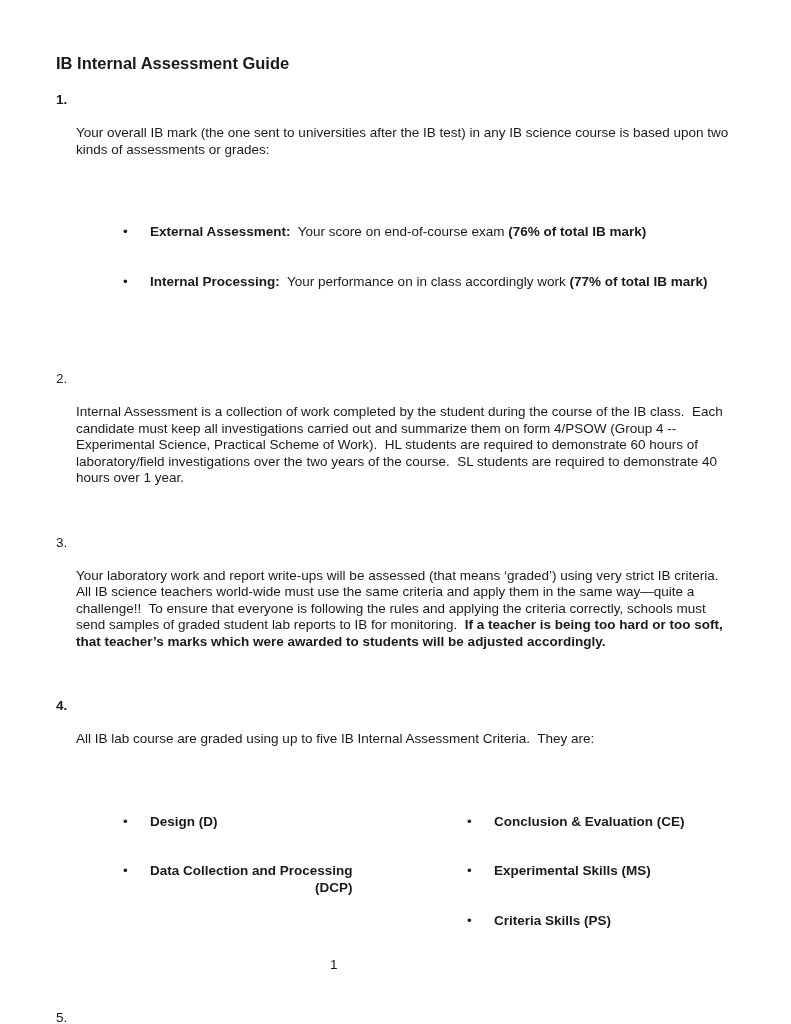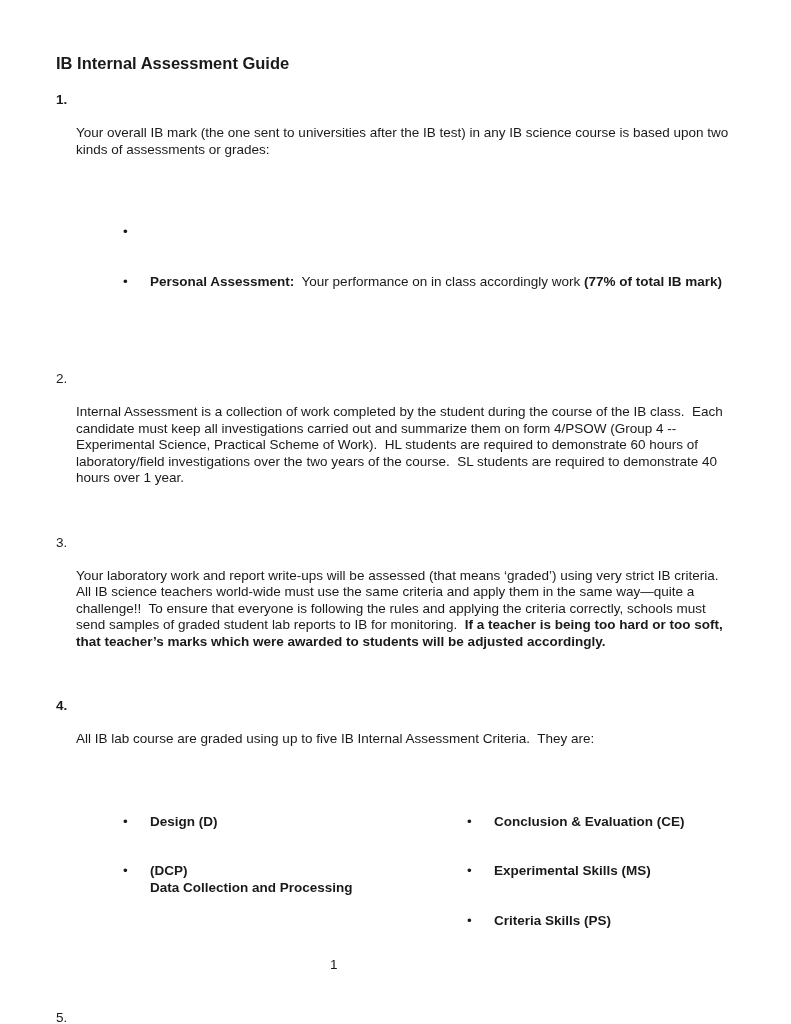--- a/index.html
+++ b/index.html
@@ -24,42 +24,43 @@
     .body { flex: 1; min-width: 0; white-space: pre-wrap; }
     .para { margin: 0; }
     .b { font-weight: bold; }
     .brow { display: flex; }
     .brow .dot { flex: none; }
     .deep { margin-left: 47px; }
     .deep .dot { width: 27px; }
     .cols { display: flex; }
     .col-left { width: 344px; flex: none; }
     .col-right { flex: 1; min-width: 0; }
-    .line { display: block; }
+    .line { display: block; text-align: right; }
     .pagenum { position: absolute; left: 330px; top: 957px; font-size: 13.5px; }
   </style>
 </head>
 <body>
 
 <div class="page">
   <div class="content">
 
     <h1 class="title">IB Internal Assessment Guide</h1>
 
     <div class="item">
       <div class="num nb">1.</div>
       <div class="body">
         <p class="para"><span>Your overall IB mark (the one sent to universities after the IB test) in any IB science course is based upon two kinds of assessments or grades:</span></p>
         <div class="bullets">
           <div class="brow deep">
             <span class="dot">•</span>
+            <p class="para"><span class="b">External Assessment:</span><span>  Your score on end-of-course exam </span><span class="b">(76% of total IB mark)</span></p>
           </div>
           <div class="brow deep">
             <span class="dot">•</span>
-            <p class="para"><span class="b">Personal Assessment:</span><span>  Your performance on in class accordingly work </span><span class="b">(77% of total IB mark)</span></p>
+            <p class="para"><span class="b">Internal Processing:</span><span>  Your performance on in class accordingly work </span><span class="b">(77% of total IB mark)</span></p>
           </div>
         </div>
       </div>
     </div>
 
     <div class="item">
       <div class="num">2.</div>
       <div class="body">
         <p class="para"><span>Internal Assessment is a collection of work completed by the student during the course of the IB class.  Each candidate must keep all investigations carried out and summarize them on form 4/PSOW (Group 4 -- Experimental Science, Practical Scheme of Work).  HL students are required to demonstrate 60 hours of laboratory/field investigations over the two years of the course.  SL students are required to demonstrate 40 hours over 1 year.</span></p>
       </div>
@@ -77,21 +78,21 @@
       <div class="body">
         <p class="para"><span>All IB lab course are graded using up to five IB Internal Assessment Criteria.  They are:</span></p>
         <div class="cols">
           <div class="col-left">
             <div class="brow deep">
               <span class="dot">•</span>
               <p class="para b"><span class="line">Design (D)</span></p>
             </div>
             <div class="brow deep">
               <span class="dot">•</span>
-              <p class="para b"><span class="line">(DCP)</span><span class="line">Data Collection and Processing</span></p>
+              <p class="para b"><span class="line">Data Collection and Processing</span><span class="line">(DCP)</span></p>
             </div>
           </div>
           <div class="col-right">
             <div class="brow deep">
               <span class="dot">•</span>
               <p class="para b"><span class="line">Conclusion &amp; Evaluation (CE)</span></p>
             </div>
             <div class="brow deep">
               <span class="dot">•</span>
               <p class="para b"><span class="line">Experimental Skills (MS)</span></p>

